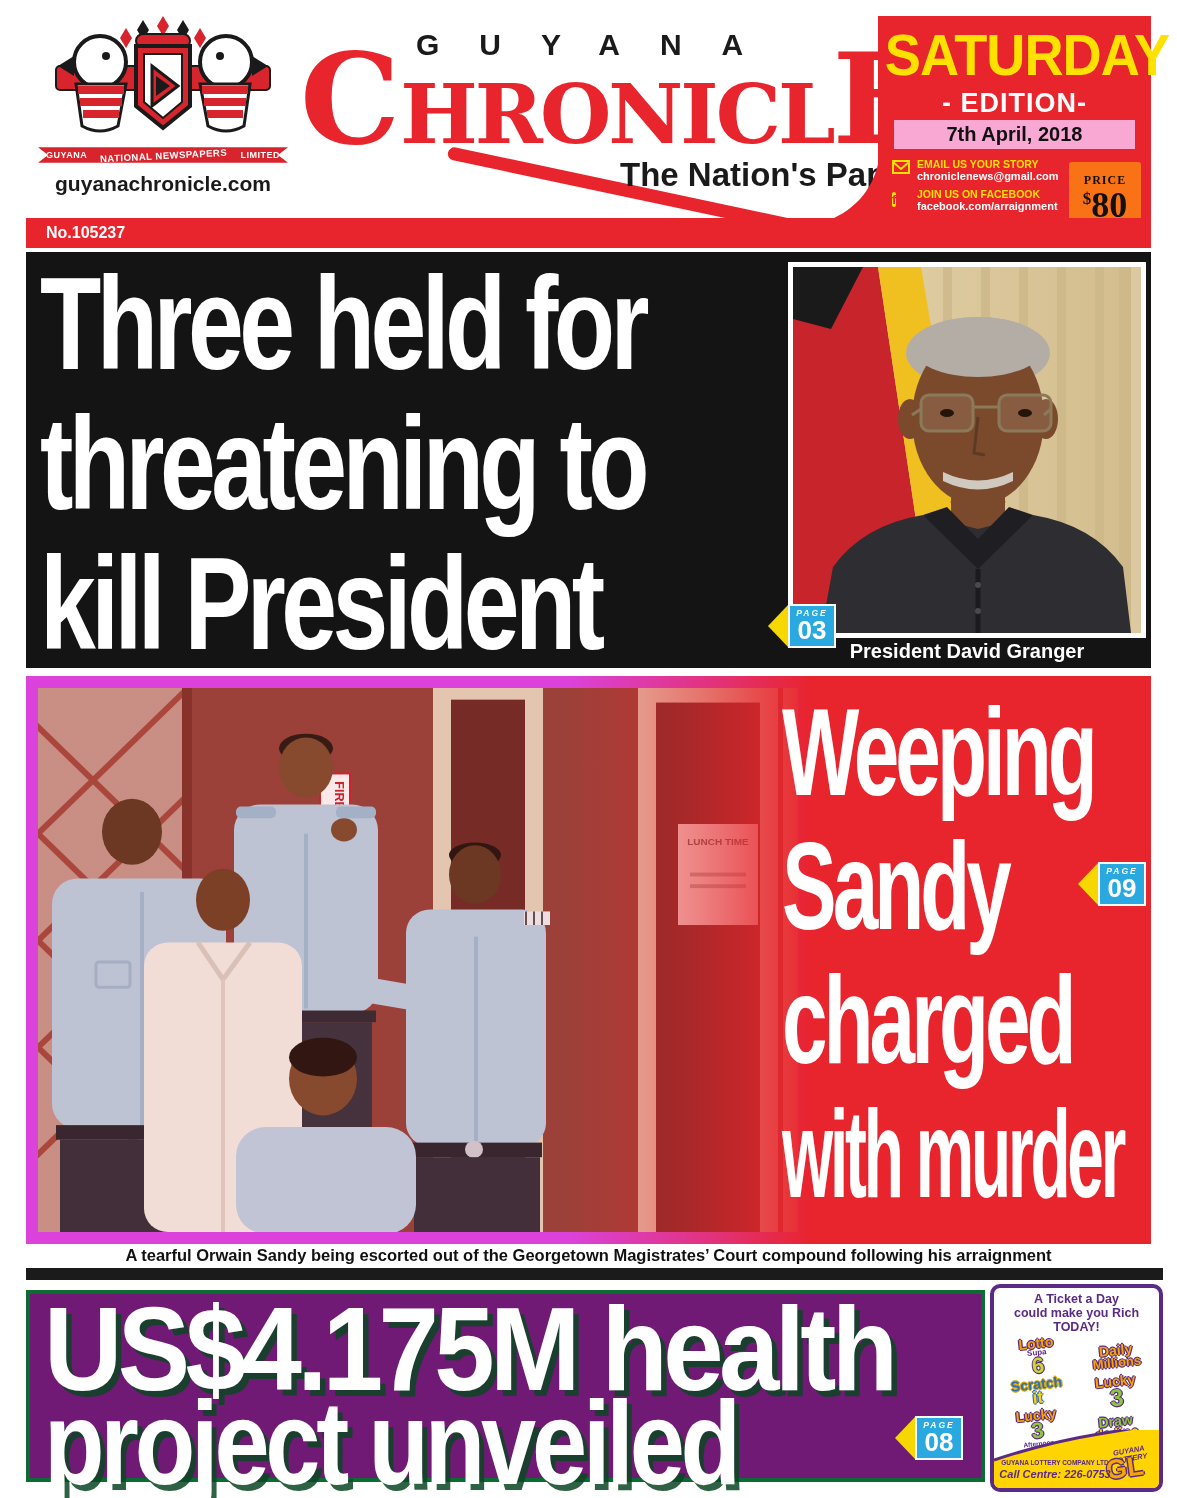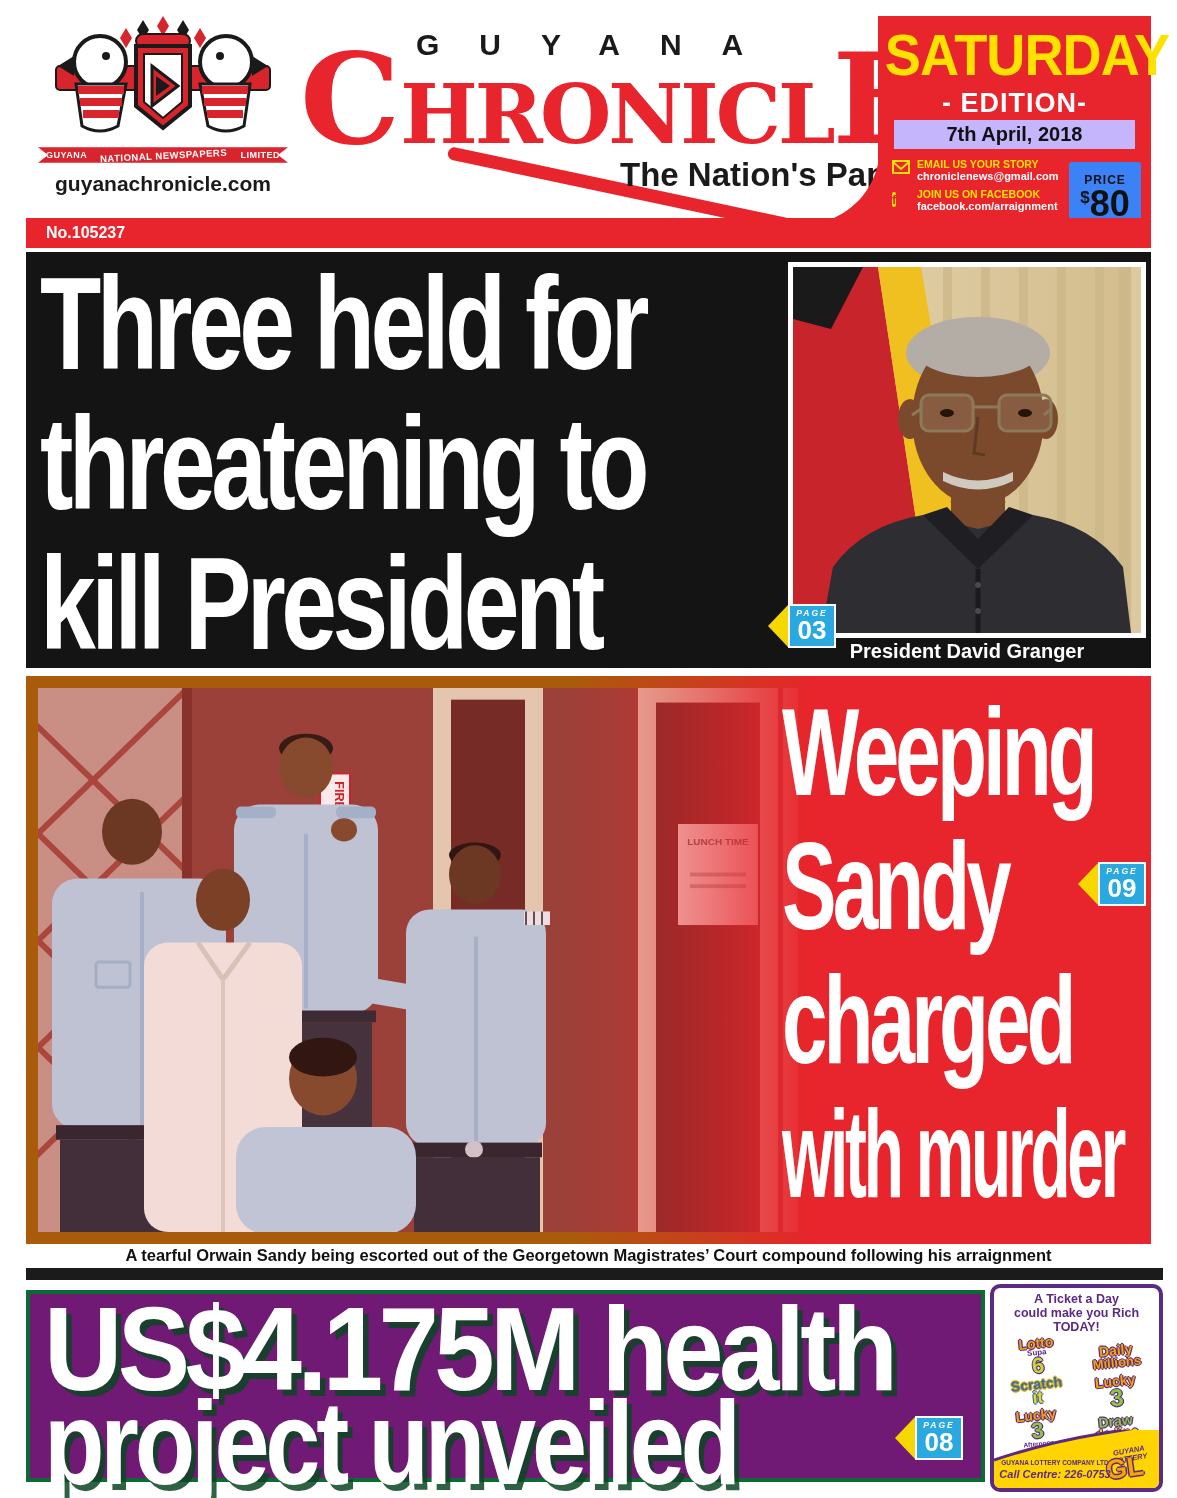--- a/index.html
+++ b/index.html
@@ -26,32 +26,32 @@
   .mast-swoosh{left:150px;top:128px;width:430px;height:13px;background:#e8242c;border-radius:7px;
                transform:rotate(12deg);transform-origin:0 50%;}
   .mast-tagline{left:322px;top:138px;font-size:33px;font-weight:bold;color:#1a1a1a;white-space:nowrap;}
 
   .bar-curve{left:834px;top:150px;}
 
   .edition-box{left:878px;top:16px;width:273px;height:232px;background:#e8242c;}
   .sat{left:0;top:6px;width:273px;text-align:center;color:#ffe100;font-size:57px;font-weight:bold;
        letter-spacing:-1px;transform:scaleX(.95);transform-origin:50% 0;white-space:nowrap;}
   .edi{left:0;top:72px;width:273px;text-align:center;color:#ffffff;font-size:27px;font-weight:bold;letter-spacing:1px;}
-  .datebar{left:16px;top:104px;width:241px;height:29px;background:#c4b5fd;color:#111;
+  .datebar{left:16px;top:104px;width:241px;height:29px;background:#f9a8d4;color:#111;
            font-size:20px;font-weight:bold;text-align:center;line-height:29px;}
   .contacts{left:14px;top:142px;width:185px;display:flex;flex-direction:column;gap:5px;}
   .c-row{display:flex;gap:7px;align-items:flex-start;}
   .c-icn{width:18px;flex:0 0 18px;padding-top:2px;}
   .c-title{color:#ffe100;font-size:10.5px;font-weight:bold;line-height:1.15;}
   .c-val{color:#ffffff;font-size:11px;font-weight:bold;line-height:1.15;}
   .fb-sq{width:15px;height:15px;background:#ffe100;border-radius:2px;color:#e8242c;
          font-weight:bold;font-size:13px;text-align:center;line-height:15px;}
   .fb-sq::after{content:"f";}
-  .pricebox{right:10px;top:146px;width:72px;height:78px;background:#3b82f6;border-radius:3px;
-            display:flex;flex-direction:column;align-items:center;justify-content:center;color:#111;}
+  .pricebox{right:10px;top:146px;width:72px;height:78px;background:#f97316;border-radius:3px;
+            display:flex;flex-direction:column;align-items:center;justify-content:center;color:#111;font-family:Liberation Serif, serif;}
   .p-lbl{font-size:12px;font-weight:bold;letter-spacing:1px;}
   .p-amt{font-size:36px;font-weight:bold;line-height:.95;}
   .p-amt sup{font-size:17px;}
   .p-note{font-size:6.5px;font-weight:bold;letter-spacing:.5px;}
 
   
   .issue-bar{left:26px;top:218px;width:1125px;height:30px;background:#e8242c;color:#fff;
              font-size:16px;font-weight:bold;line-height:30px;padding-left:20px;box-sizing:border-box;}
 
   
@@ -65,21 +65,21 @@
   
   .badge{display:flex;align-items:center;}
   .badge .arrow{width:0;height:0;border-top:21px solid transparent;border-bottom:21px solid transparent;
                 border-right:20px solid #f6d800;}
   .badge .box{background:#2aa9e0;border:2px solid #fff;width:44px;height:40px;display:flex;
               flex-direction:column;align-items:center;justify-content:center;color:#fff;}
   .badge .p{font-size:8.5px;font-style:italic;font-weight:bold;letter-spacing:2px;line-height:1;}
   .badge .n{font-size:26px;font-weight:bold;line-height:1;}
 
   
-  .mid-sec{left:26px;top:676px;width:973px;height:568px;background:#a16207;}
+  .mid-sec{left:26px;top:676px;width:973px;height:568px;background:#d946ef;}
   .scene-wrap{left:12px;top:12px;width:760px;height:544px;}
   .mid-fade{left:0;top:0;width:1125px;height:568px;
             background:linear-gradient(90deg,rgba(232,36,44,.10) 0%,rgba(232,36,44,.10) 48%,
                         rgba(232,36,44,.55) 60%,#e8242c 70%);}
   .mid-line{color:#fff;font-size:124px;letter-spacing:-6px;transform:scaleX(.66);}
   .mid-line4{transform:scaleX(.53);}
 
   .caption-strip{left:26px;top:1246px;width:1125px;text-align:center;color:#111;
                  font-size:16.5px;font-weight:bold;}
   .black-divider{left:26px;top:1268px;width:1137px;height:12px;background:#1b1b1b;}

